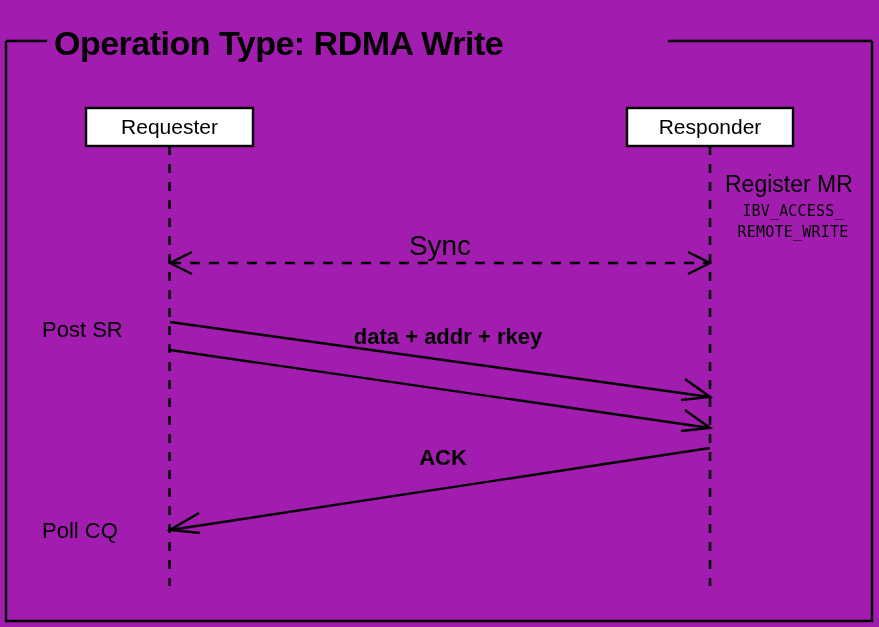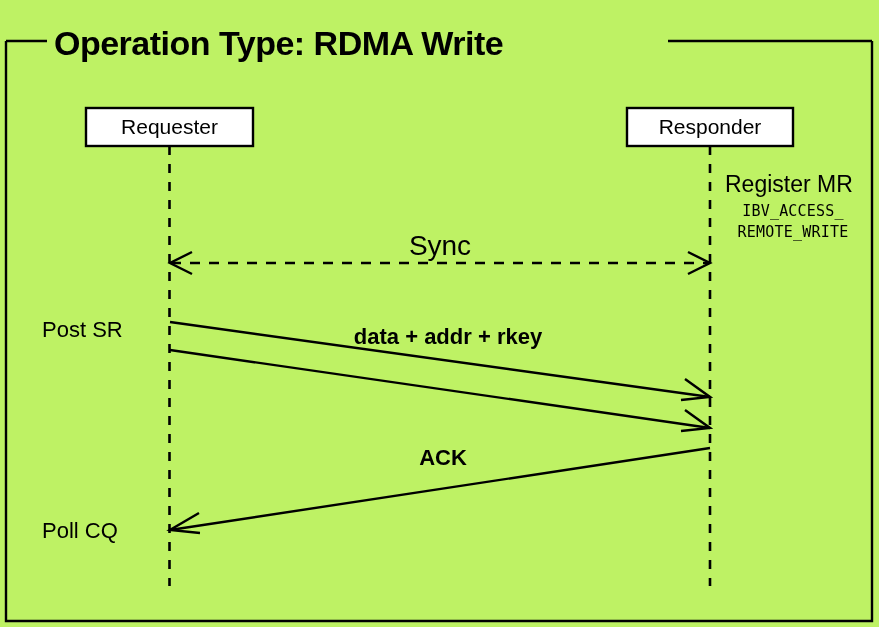--- a/index.html
+++ b/index.html
@@ -8,21 +8,21 @@
     background: #ffffff;
   }
   body {
     font-family: "Liberation Sans", sans-serif;
     -webkit-font-smoothing: antialiased;
   }
   #stage {
     position: relative;
     width: 879px;
     height: 627px;
-    background: #bef264;
+    background: #a21caf;
     overflow: hidden;
   }
   #diagram {
     position: absolute;
     left: 0;
     top: 0;
   }
   text {
     font-family: "Liberation Sans", sans-serif;
     fill: #000000;

